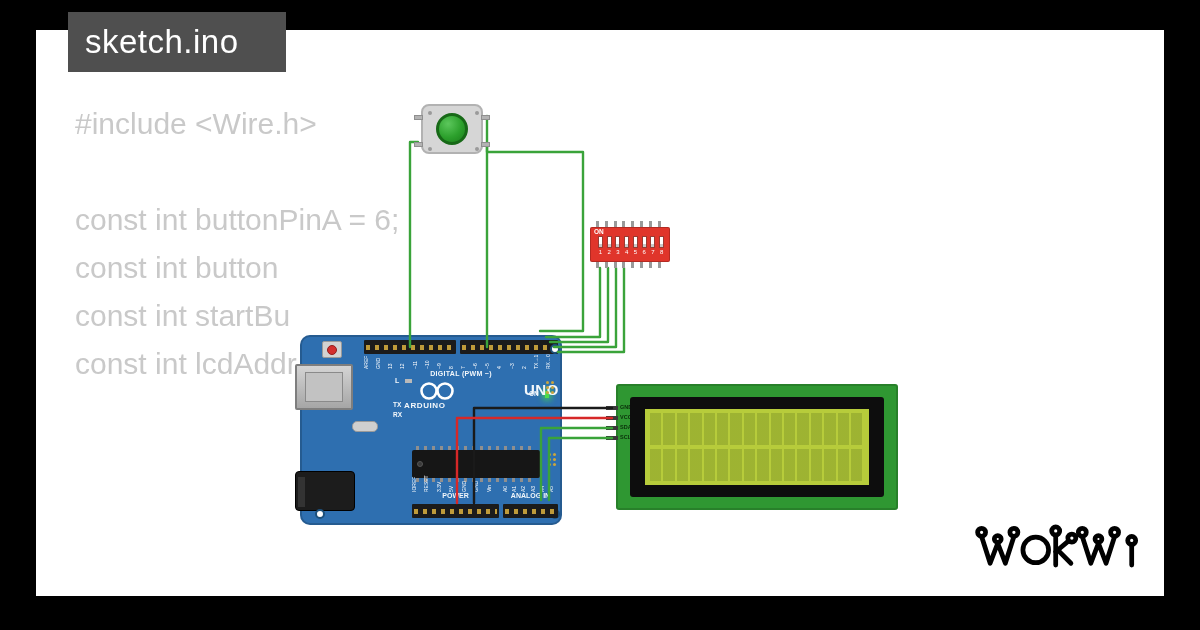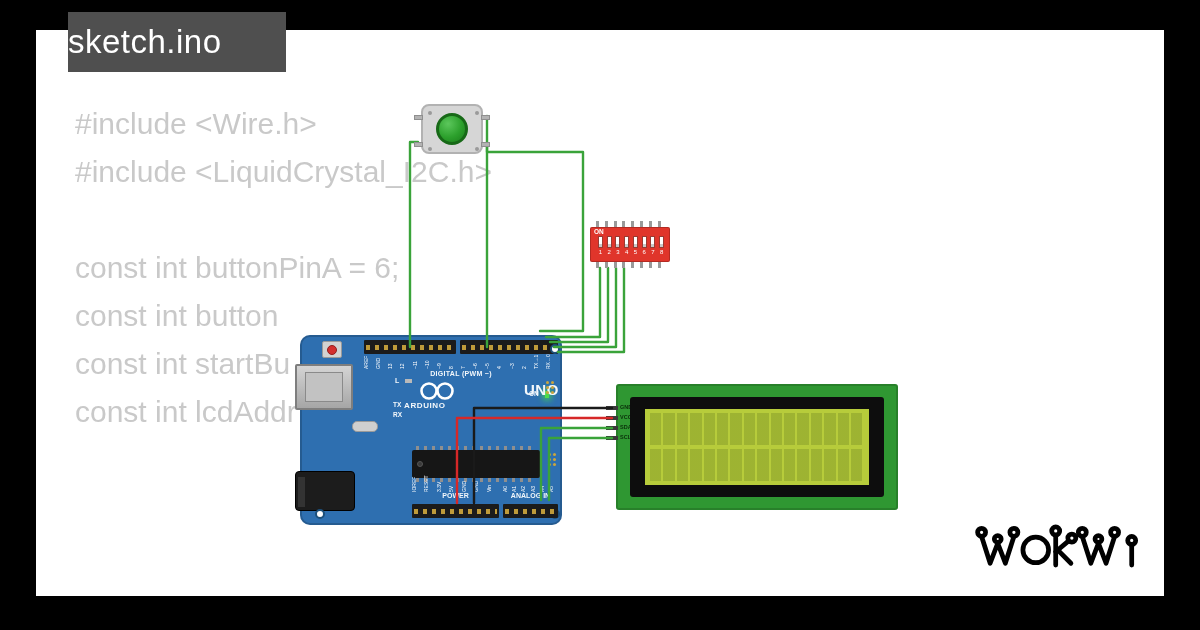--- a/index.html
+++ b/index.html
@@ -7,21 +7,21 @@
     --lcd-pcb:#2f9732; --lcd-screen:#b7cc3b; --wire-green:#3aa33a; --wire-red:#d62828;
     --wire-black:#1a1a1a; --btn-cap:#2ca02c;
   }
   *{margin:0;padding:0;box-sizing:border-box;}
   html,body{width:1200px;height:630px;}
   body{position:relative;overflow:hidden;background:#000;font-family:"Liberation Sans",sans-serif;}
 
   .canvas{position:absolute;left:36px;top:30px;width:1128px;height:566px;background:#fff;z-index:0;}
 
   .tab{position:absolute;left:68px;top:12px;width:218px;height:60px;background:var(--tab-bg);
-       display:flex;align-items:center;z-index:40;}
+       display:flex;align-items:center;padding-left:17px;z-index:40;}
   .tab span{font-size:33px;color:#fff;letter-spacing:.5px;}
 
   .code{position:absolute;left:75px;top:100px;z-index:1;}
   .code-line{min-height:48px;line-height:48px;font-size:30px;color:var(--code-color);white-space:pre;}
 
   
   .pushbtn{position:absolute;left:421px;top:104px;width:62px;height:50px;background:#d6d6d6;
            border:2px solid #b2b2b2;border-radius:8px;z-index:22;}
   .pushbtn .screws{position:absolute;left:5px;top:5px;width:4px;height:4px;border-radius:50%;background:#9a9a9a;
            box-shadow:47px 0 #9a9a9a,0 36px #9a9a9a,47px 36px #9a9a9a;}
@@ -118,21 +118,20 @@
 
 <div class="canvas"></div>
 
 <div class="tab">
   <span>sketch.ino</span>
 </div>
 
 <div class="code">
 
 <div class="code-line">#include &lt;Wire.h&gt;</div>
-    <div class="code-line">#include &lt;LiquidCrystal_I2C.h&gt;</div>
     <div class="code-line"></div>
     <div class="code-line">const int buttonPinA = 6;</div>
     <div class="code-line">const int button</div>
     <div class="code-line">const int startBu</div>
     <div class="code-line">const int lcdAddr</div>
     <div class="code-line"></div>
   </div>
 
 <div class="arduino">
   <div class="usb"></div>

